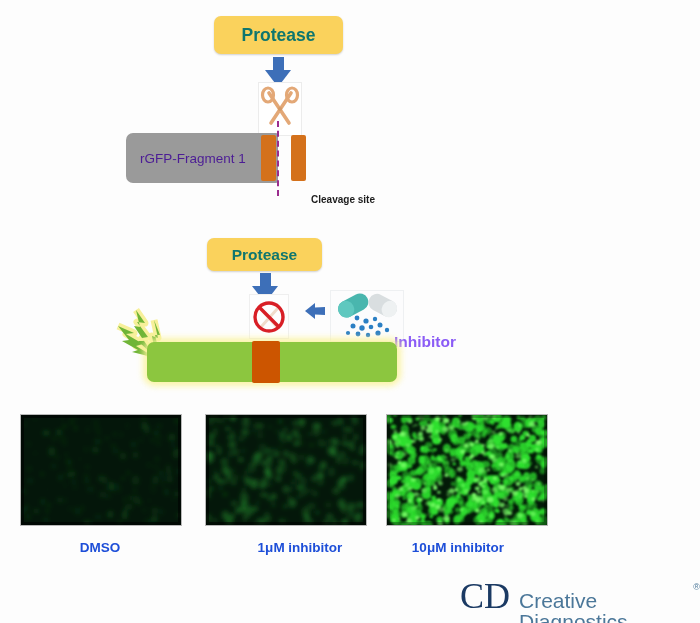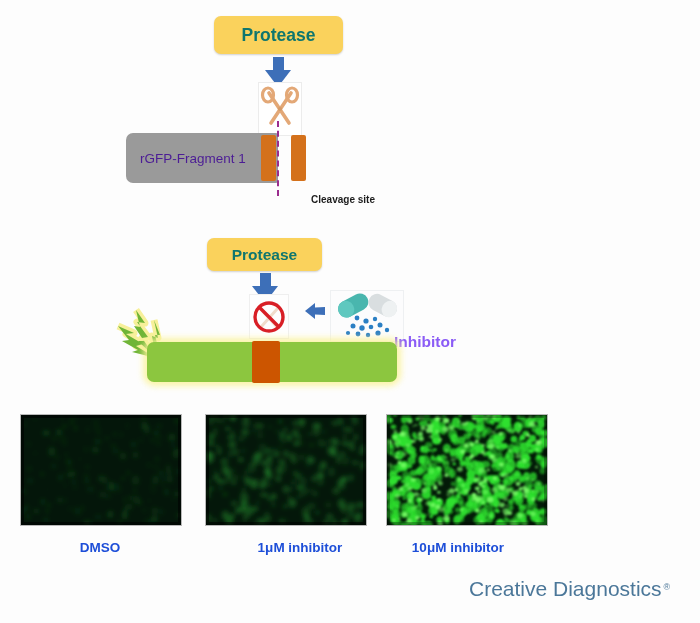--- a/index.html
+++ b/index.html
@@ -1495,15 +1495,16 @@
       </g>
       <rect width="160" height="110" fill="none" stroke="#000000" stroke-width="6" opacity="0.28"></rect>
     </svg>
   </div>
 
 <div class="micro-label" id="label-1">DMSO</div>
 <div class="micro-label" id="label-2">1μM inhibitor</div>
 <div class="micro-label" id="label-3">10μM inhibitor</div>
 
 <div id="logo">
+  <span id="logo-cd">CD</span>
   <span id="logo-name">Creative Diagnostics</span>
   <span id="logo-reg">®</span>
 </div>
 
 </body></html>

